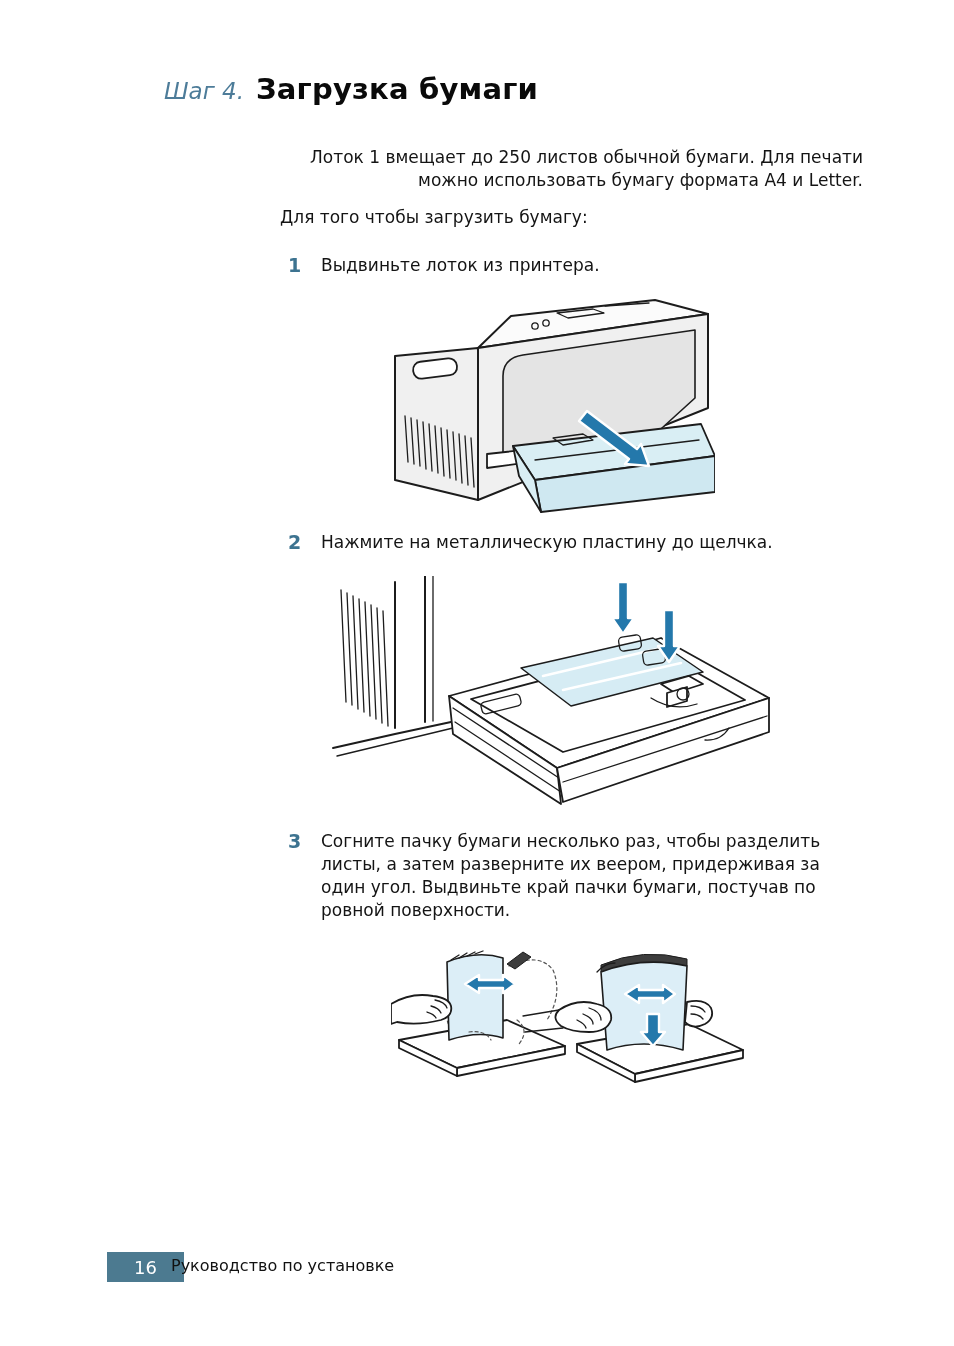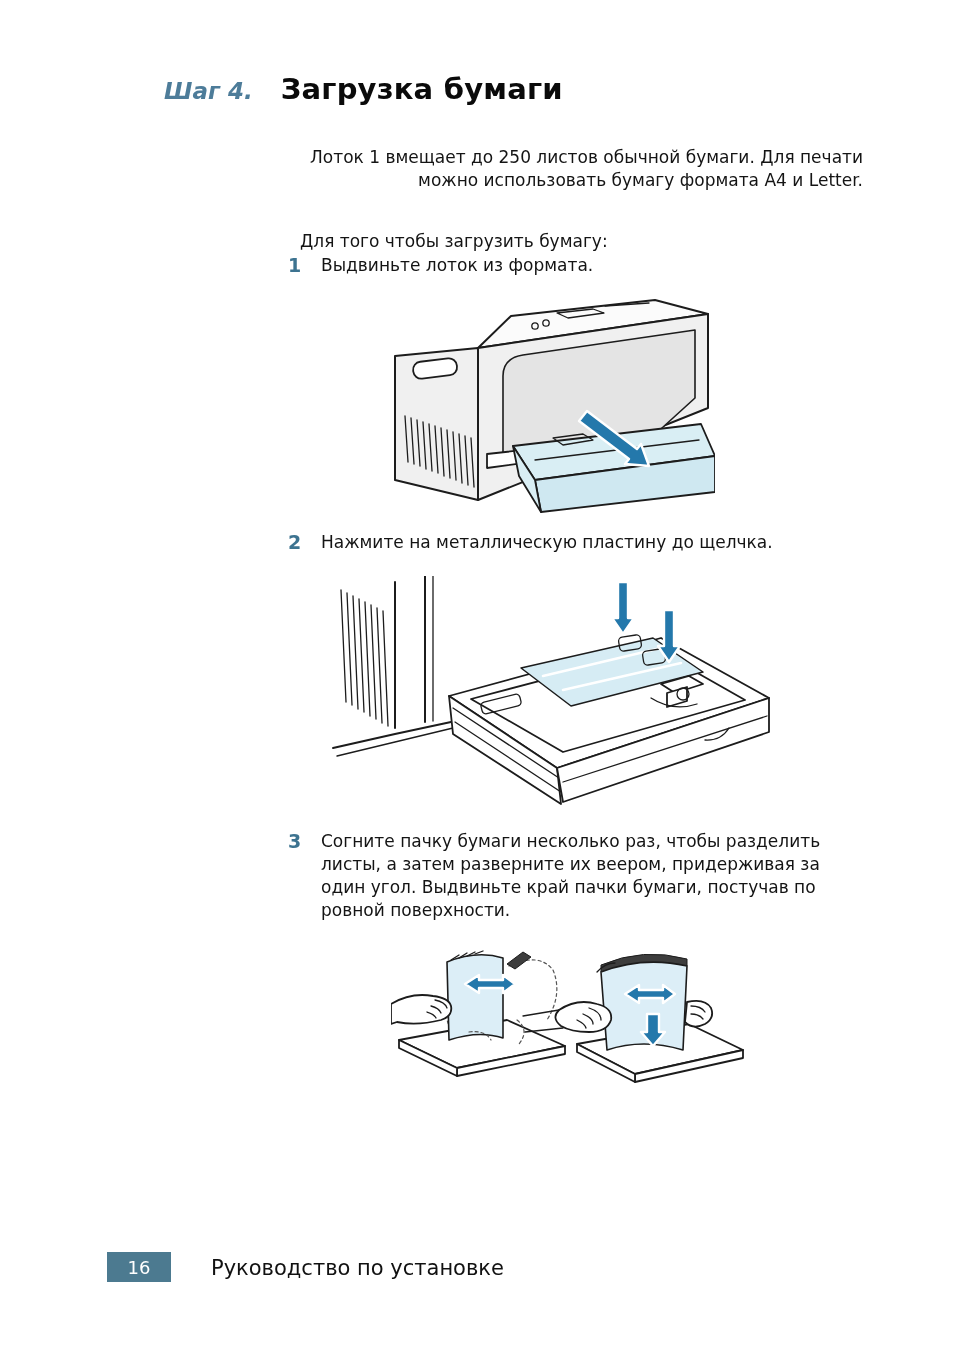--- a/index.html
+++ b/index.html
@@ -13,26 +13,26 @@
   *{margin:0;padding:0;box-sizing:border-box;}
   html,body{background:#fff;}
   body{
     width:954px;height:1346px;position:relative;overflow:hidden;
     font-family:"DejaVu Sans","Liberation Sans",sans-serif;
     color:#141414;
   }
   .abs{position:absolute;}
   
   .title-row{left:164px;top:72px;display:flex;align-items:baseline;gap:12px;white-space:nowrap;}
-  .step-label{font-size:23px;font-weight:bold;font-style:italic;color:var(--accent-heading);}
-  .title-text{font-size:29px;font-weight:bold;color:#0a0a0a;letter-spacing:.2px;margin-left:16px;}
+  .step-label{font-size:23px;font-weight:normal;font-style:italic;color:var(--accent-heading);}
+  .title-text{font-size:29px;font-weight:bold;color:#0a0a0a;letter-spacing:.2px;}
   
   .para{font-size:17px;line-height:23px;color:#141414;}
   #intro1{left:288px;top:146px;width:575px;text-align:right;}
-  #intro2{left:300px;top:206px;width:575px;margin-top:24px;}
+  #intro2{left:280px;top:206px;width:575px;}
   .step{display:flex;align-items:flex-start;}
   .step .num{width:33px;flex:0 0 33px;font-size:19px;font-weight:bold;color:var(--step-number);line-height:23px;}
   .step .txt{flex:1;}
   #step1{left:288px;top:254px;width:600px;}
   #step2{left:288px;top:531px;width:620px;}
   #step3{left:288px;top:830px;width:578px;}
   
   figure{display:block;}
   #fig1{left:383px;top:296px;width:332px;height:222px;}
   #fig2{left:331px;top:576px;width:442px;height:244px;}
@@ -48,40 +48,40 @@
   .tray{fill:var(--tray-fill);stroke:#1c1c1c;stroke-width:1.8;stroke-linejoin:round;}
   .tray-dark{fill:#cfe8f1;stroke:#1c1c1c;stroke-width:1.8;stroke-linejoin:round;}
   .paper{fill:var(--paper-fill);stroke:#1c1c1c;stroke-width:1.6;stroke-linejoin:round;}
   .plate{fill:#d6ecf4;stroke:#1c1c1c;stroke-width:1.5;stroke-linejoin:round;}
   .arrow{fill:var(--arrow-blue);stroke:#fff;stroke-width:2.4;stroke-linejoin:round;}
   .dashed{fill:none;stroke:#555;stroke-width:1.2;stroke-dasharray:3 3;stroke-linecap:round;}
   .hl{stroke:#fff;stroke-width:2.6;fill:none;stroke-linecap:round;}
   .darkfan{fill:#3d3d3d;stroke:#1c1c1c;stroke-width:1;}
   
   #footer-badge{
-    left:107px;top:1252px;width:64px;height:30px;
+    left:107px;top:1252px;width:77px;height:30px;
     background:var(--footer-badge);color:#fff;font-size:18px;
     display:flex;align-items:center;justify-content:center;
   }
-  #footer-label{left:171px;top:1256px;font-size:21px;color:#111;margin-left:40px;}
+  #footer-label{left:171px;top:1256px;font-size:16px;color:#111;}
 </style>
 </head>
 <body>
 
 <header class="abs title-row">
   <span class="step-label">Шаг 4.</span>
   <span class="title-text">Загрузка бумаги</span>
 </header>
 
 <p id="intro1" class="abs para">Лоток 1 вмещает до 250 листов обычной бумаги. Для печати можно использовать бумагу формата A4 и Letter.</p>
 <p id="intro2" class="abs para">Для того чтобы загрузить бумагу:</p>
 
 <div id="step1" class="abs step">
   <span class="num">1</span>
-  <p class="txt para">Выдвиньте лоток из формата.</p>
+  <p class="txt para">Выдвиньте лоток из принтера.</p>
 </div>
 
 <figure id="fig1" class="abs">
   <svg viewBox="0 0 332 222">
 
     <polygon class="face-light" points="95,52 325,18 272,4 128,20"></polygon>
     <circle class="thin" cx="152" cy="30" r="3.2" fill="#fff"></circle>
     <circle class="thin" cx="163" cy="27" r="3.2" fill="#fff"></circle>
     <path class="thin" d="M174 17 l36 -4 l11 4 l-36 5 z" fill="#f5f5f5"></path>
     <path class="thin" d="M222 10 l44 -3"></path>

